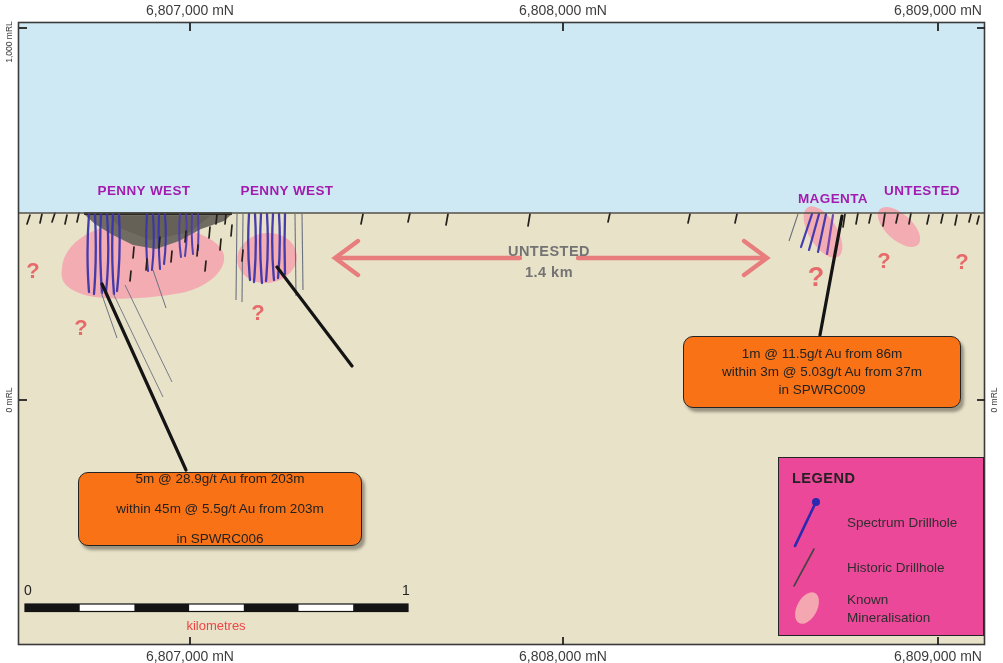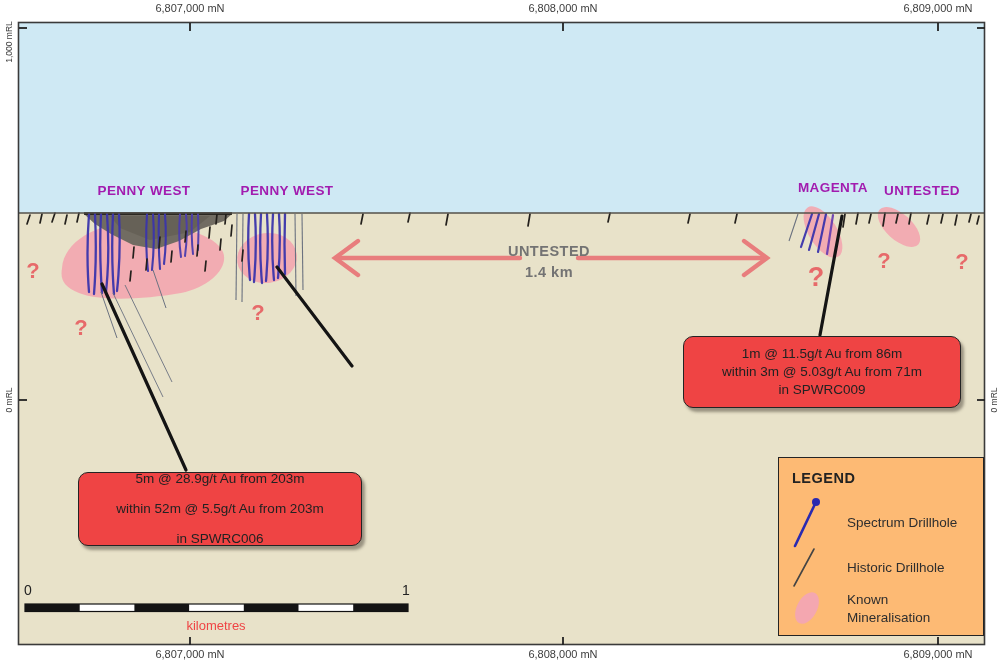--- a/index.html
+++ b/index.html
@@ -3,34 +3,34 @@
 <meta charset="utf-8">
 <style>
   html,body{margin:0;padding:0;background:#ffffff;}
   .canvas{
     position:relative;width:1003px;height:663px;background:#ffffff;
     font-family:"Liberation Sans","DejaVu Sans",sans-serif;
     outline:1px solid #b5b5b5;overflow:hidden;
   }
   .abs{position:absolute;}
   .layer{position:absolute;left:0;top:0;}
-  .axis-label{font-size:11px;color:#3c3c3c;white-space:nowrap;transform:translateX(-50%);}
+  .axis-label{font-size:14px;color:#3c3c3c;white-space:nowrap;transform:translateX(-50%);}
   .mrl{font-size:8.5px;color:#3c3c3c;white-space:nowrap;transform:translate(-50%,-50%) rotate(-90deg);}
   .prospect{font-size:13.5px;font-weight:bold;color:#a21caf;letter-spacing:.4px;white-space:nowrap;transform:translateX(-50%);}
   .red-big{font-size:14.5px;font-weight:bold;color:#737373;letter-spacing:.5px;white-space:nowrap;transform:translateX(-50%);}
   .qmark{font-size:22px;font-weight:bold;color:#e76a6a;transform:translate(-50%,-50%);}
   .qmark.big{font-size:27px;}
   .callout{
-    background:#ef4444;border:1.6px solid #242424;border-radius:10px;
+    background:#f97316;border:1.6px solid #242424;border-radius:10px;
     box-shadow:3px 4px 3px rgba(110,104,90,.65);
     display:flex;flex-direction:column;justify-content:center;align-items:center;
     font-size:13.5px;line-height:1.32;color:#222;text-align:center;
   }
   .legend-box{
-    background:#fdba74;border:1.6px solid #242424;
+    background:#ec4899;border:1.6px solid #242424;
   }
   .legend-title{position:absolute;left:13px;top:12px;font-size:14.5px;font-weight:bold;color:#222;letter-spacing:.5px;}
   .legend-label{position:absolute;left:68px;font-size:13.5px;color:#2e2e2e;line-height:1.3;}
   .scale-num{font-size:14px;color:#222;}
   .scale-unit{font-size:13px;color:#ef4444;transform:translateX(-50%);}
 </style>
 </head>
 <body>
 
 <div class="canvas">
@@ -178,41 +178,41 @@
   <div class="abs axis-label" style="left:190px;top:648px;">6,807,000 mN</div>
   <div class="abs axis-label" style="left:563px;top:648px;">6,808,000 mN</div>
   <div class="abs axis-label" style="left:938px;top:648px;">6,809,000 mN</div>
 
   <div class="abs mrl" style="left:9px;top:42px;">1,000 mRL</div>
   <div class="abs mrl" style="left:9px;top:400px;">0 mRL</div>
   <div class="abs mrl" style="left:994px;top:400px;">0 mRL</div>
 
   <div class="abs prospect" style="left:144px;top:183px;">PENNY WEST</div>
   <div class="abs prospect" style="left:287px;top:183px;">PENNY WEST</div>
-  <div class="abs prospect" style="left:833px;top:180px;">MAGENTA</div>
+  <div class="abs prospect" style="left:833px;top:191px;">MAGENTA</div>
   <div class="abs prospect" style="left:922px;top:183px;">UNTESTED</div>
 
   <div class="abs red-big" style="left:549px;top:243px;">UNTESTED</div>
   <div class="abs red-big" style="left:549px;top:264px;">1.4 km</div>
 
   <div class="abs qmark" style="left:33px;top:271px;">?</div>
   <div class="abs qmark" style="left:81px;top:328px;">?</div>
   <div class="abs qmark" style="left:258px;top:313px;">?</div>
   <div class="abs qmark big" style="left:816px;top:277px;">?</div>
   <div class="abs qmark" style="left:884px;top:261px;">?</div>
   <div class="abs qmark" style="left:962px;top:262px;">?</div>
 
   <div class="abs callout" style="left:78px;top:472px;width:282px;height:72px;gap:12px;">
     <span>5m @ 28.9g/t Au from 203m</span>
-    <span>within 52m @ 5.5g/t Au from 203m</span>
+    <span>within 45m @ 5.5g/t Au from 203m</span>
     <span>in SPWRC006</span>
   </div>
   <div class="abs callout" style="left:683px;top:336px;width:276px;height:70px;">
     <span>1m @ 11.5g/t Au from 86m</span>
-    <span>within 3m @ 5.03g/t Au from 71m</span>
+    <span>within 3m @ 5.03g/t Au from 37m</span>
     <span>in SPWRC009</span>
   </div>
 
   <div class="abs legend-box" style="left:778px;top:457px;width:204px;height:177px;">
     <div class="legend-title">LEGEND</div>
     <svg class="layer" width="204" height="177" viewBox="0 0 204 177">
       <g>
         <line x1="16" y1="88" x2="36" y2="46" stroke="#2a2ab0" stroke-width="2.6" stroke-linecap="round"></line>
         <circle cx="37" cy="44" r="4" fill="#2a2ab0"></circle>
       </g>

